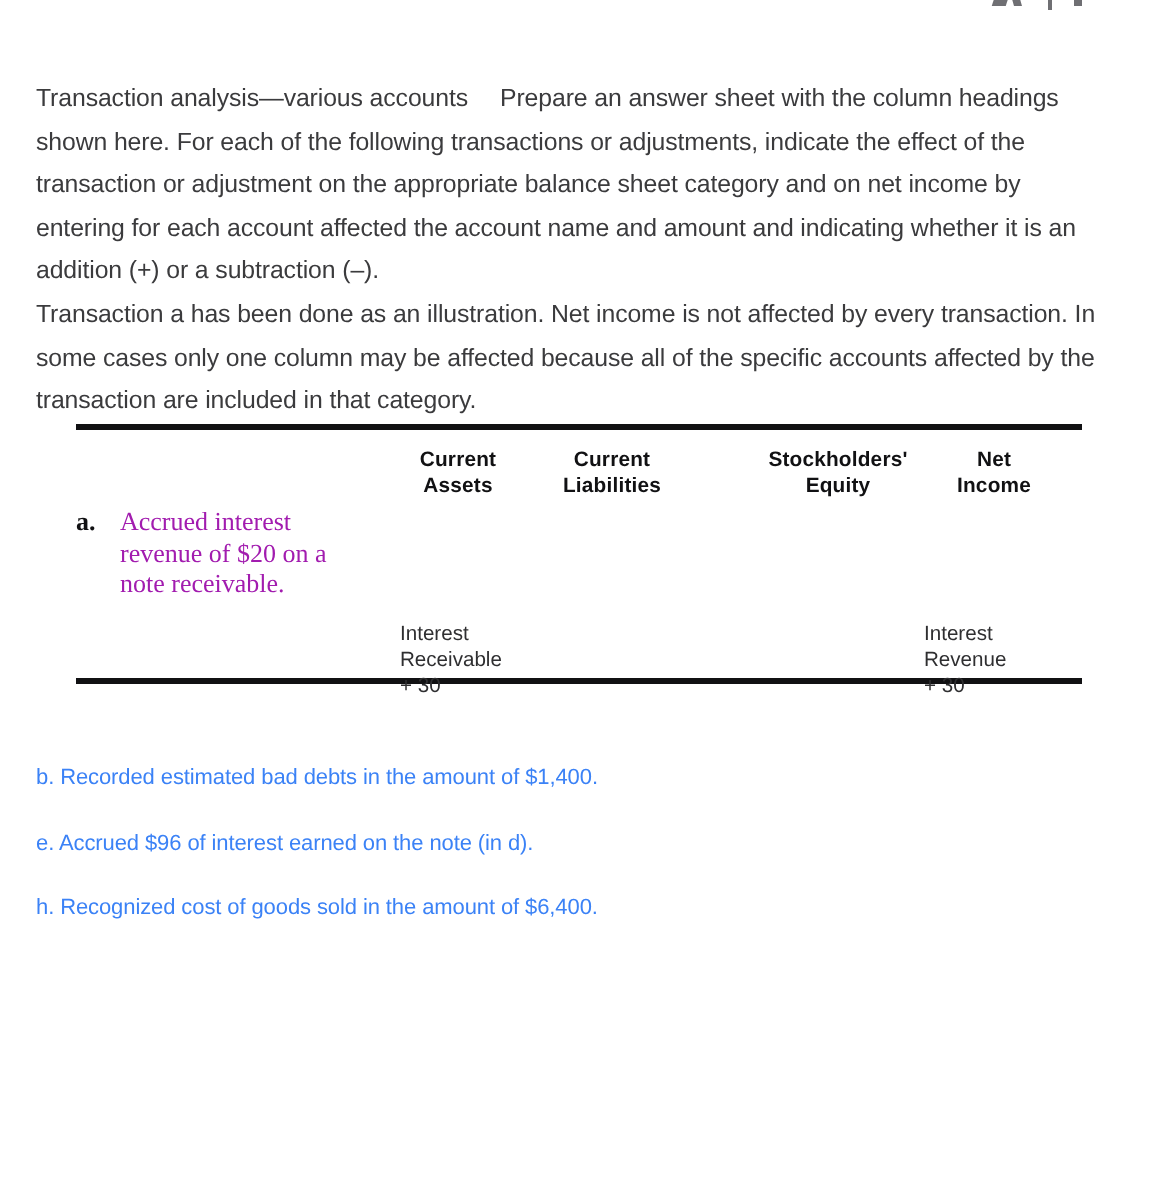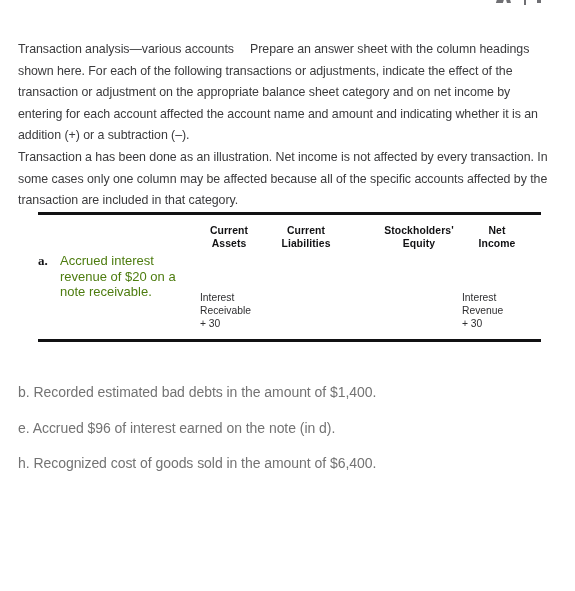--- a/index.html
+++ b/index.html
@@ -103,49 +103,49 @@
     font-family: "Liberation Serif", serif;
     font-size: 13px;
     font-weight: bold;
     color: #111113;
   }
   .row-desc {
     position: absolute;
     left: 22px;
     top: 2px;
     width: 130px;
-    font-family: Liberation Sans, sans-serif;
+    font-family: Liberation Serif, serif;
     font-size: 13px;
     line-height: 15.5px;
-    color: #4d7c0f;
+    color: #a21caf;
   }
   .row-desc span { display: block; }
 
   .cell {
     position: absolute;
-    top: 40px;
+    top: 60px;
     font-size: 10.3px;
     line-height: 13px;
     color: #2f2f31;
   }
   .cell span { display: block; }
   .cell-ca { left: 162px; width: 90px; }
   .cell-ni { left: 424px; width: 90px; }
 
   
   .list {
     position: absolute;
     left: 18px;
     top: 368px;
     width: 537px;
   }
   .list-item {
-    font-size: 14px;
+    font-size: 11px;
     line-height: 21.5px;
-    color: #737373;
+    color: #3b82f6;
     margin-bottom: 10px;
     letter-spacing: -0.05px;
   }
 </style>
 </head>
 <body>
 
 <div class="top-clip">
   <div class="mark mark-a"></div>
   <div class="mark mark-b"></div>

